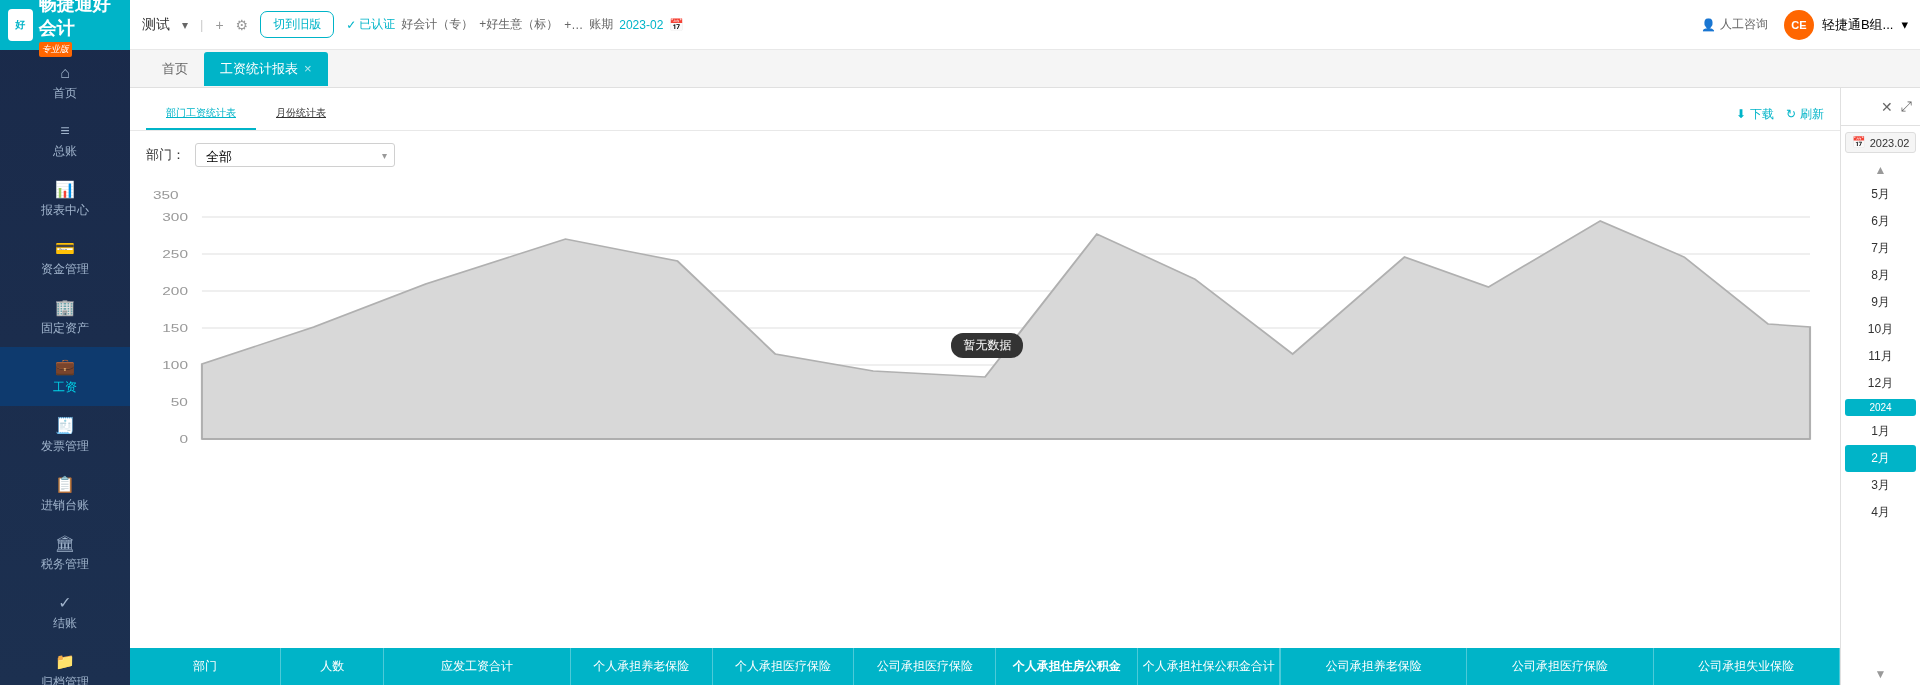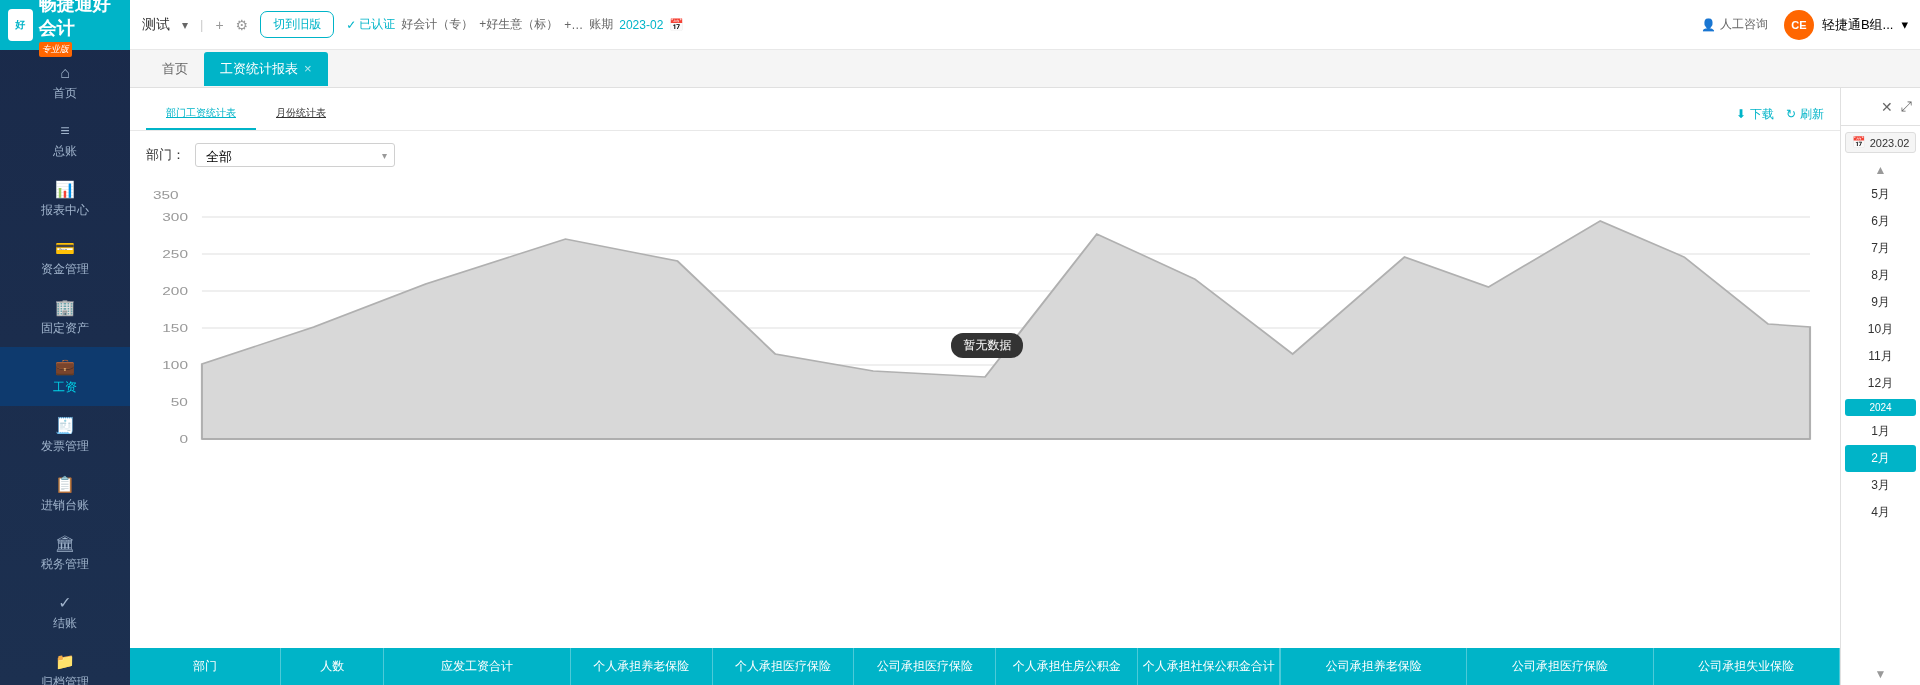--- a/index.html
+++ b/index.html
@@ -385,21 +385,21 @@
         <div class="bottom-table">
           <div style="display:flex; background:#00b4c8;">
             <div class="th" style="flex:1.2; border-right:1px solid rgba(255,255,255,0.3);">部门</div>
             <div class="th" style="flex:0.8; border-right:1px solid rgba(255,255,255,0.3);">人数</div>
             <div class="th" style="flex:1.5; border-right:1px solid rgba(255,255,255,0.3);">应发工资合计</div>
             <div style="flex:6; display:flex; flex-direction:column; border-right:1px solid rgba(255,255,255,0.3);">
               <div style="display:flex;">
                 <div class="th" style="flex:1;">个人承担养老保险</div>
                 <div class="th" style="flex:1;">个人承担医疗保险</div>
                 <div class="th" style="flex:1;">公司承担医疗保险</div>
-                <div class="th" style="flex:1;">个人承担住房公积金</div>
+                <div class="th" style="flex:1;font-weight:bold;">个人承担住房公积金</div>
                 <div class="th" style="flex:1;">个人承担社保公积金合计</div>
               </div>
             </div>
             <div class="th" style="flex:1.5;">公司承担养老保险</div>
             <div class="th" style="flex:1.5;">公司承担医疗保险</div>
             <div class="th" style="flex:1.5;">公司承担失业保险</div>
           </div>
         </div>
       </div>
 

